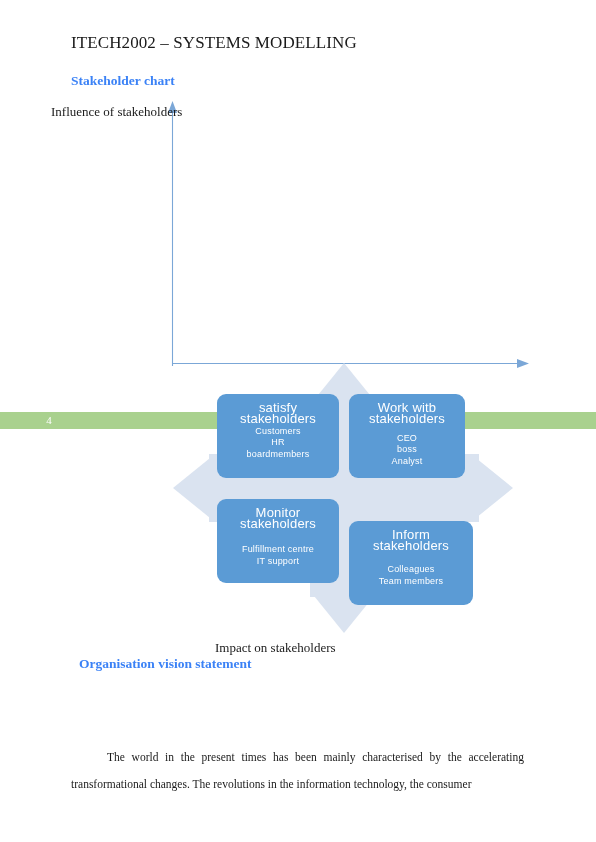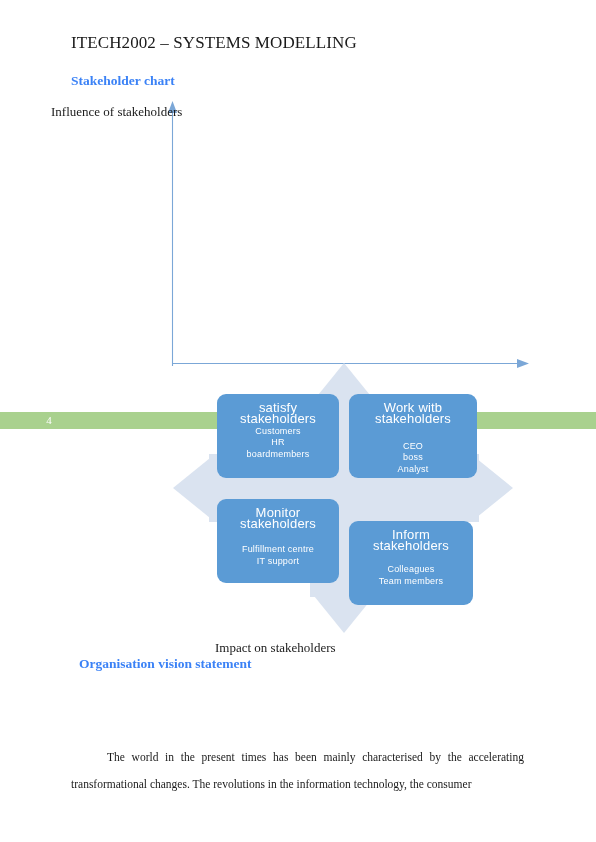--- a/index.html
+++ b/index.html
@@ -148,23 +148,23 @@
   .quad-box.q-top-left {
     left: 44px;
     top: 31px;
     width: 122px;
     height: 84px;
     padding-bottom: 18px;
   }
   .quad-box.q-top-right {
     left: 176px;
     top: 31px;
-    width: 128px;
-    height: 84px;
-    padding-bottom: 3px;
+    width: 116px;
+    height: 84px;
+    padding-bottom: 11px;
   }
   .quad-box.q-bottom-left {
     left: 44px;
     top: 136px;
     width: 122px;
     height: 84px;
     padding-bottom: 16px;
   }
   .quad-box.q-bottom-right {
     left: 176px;

